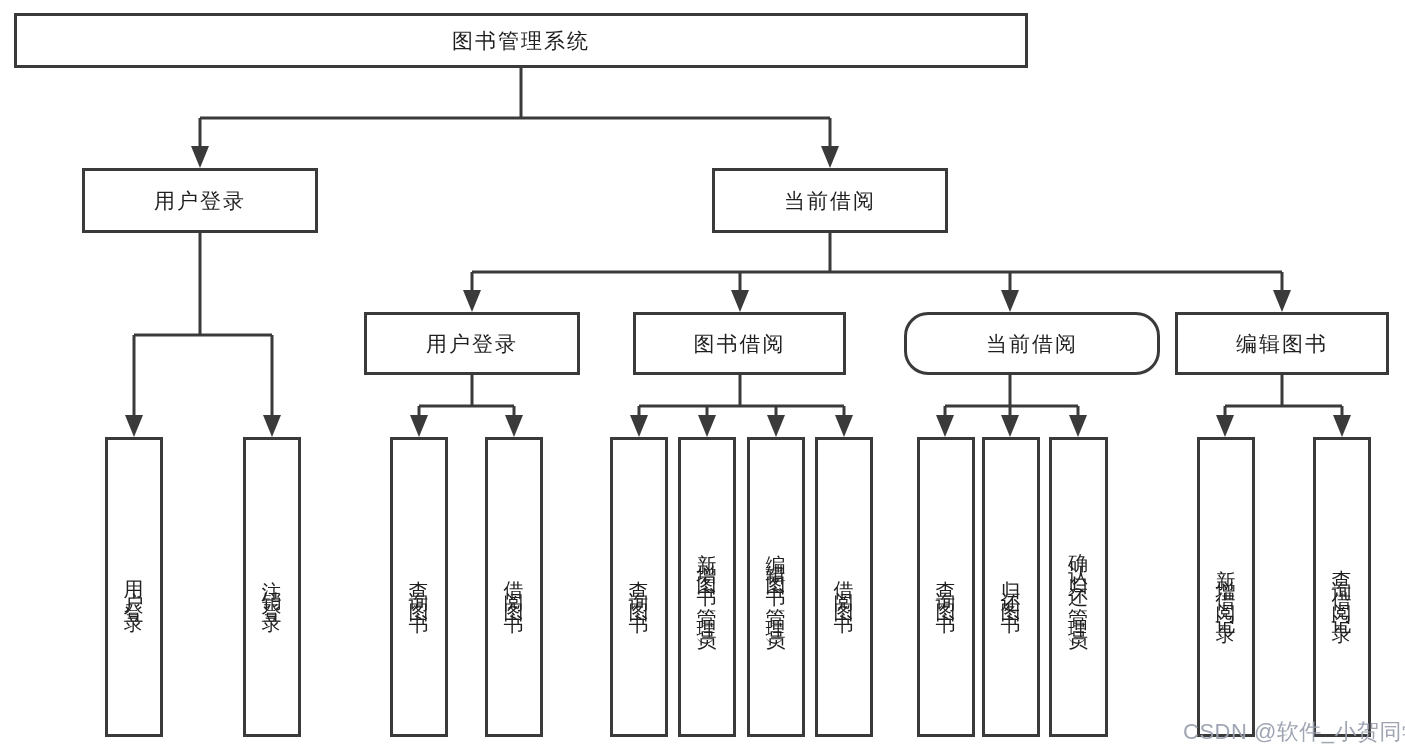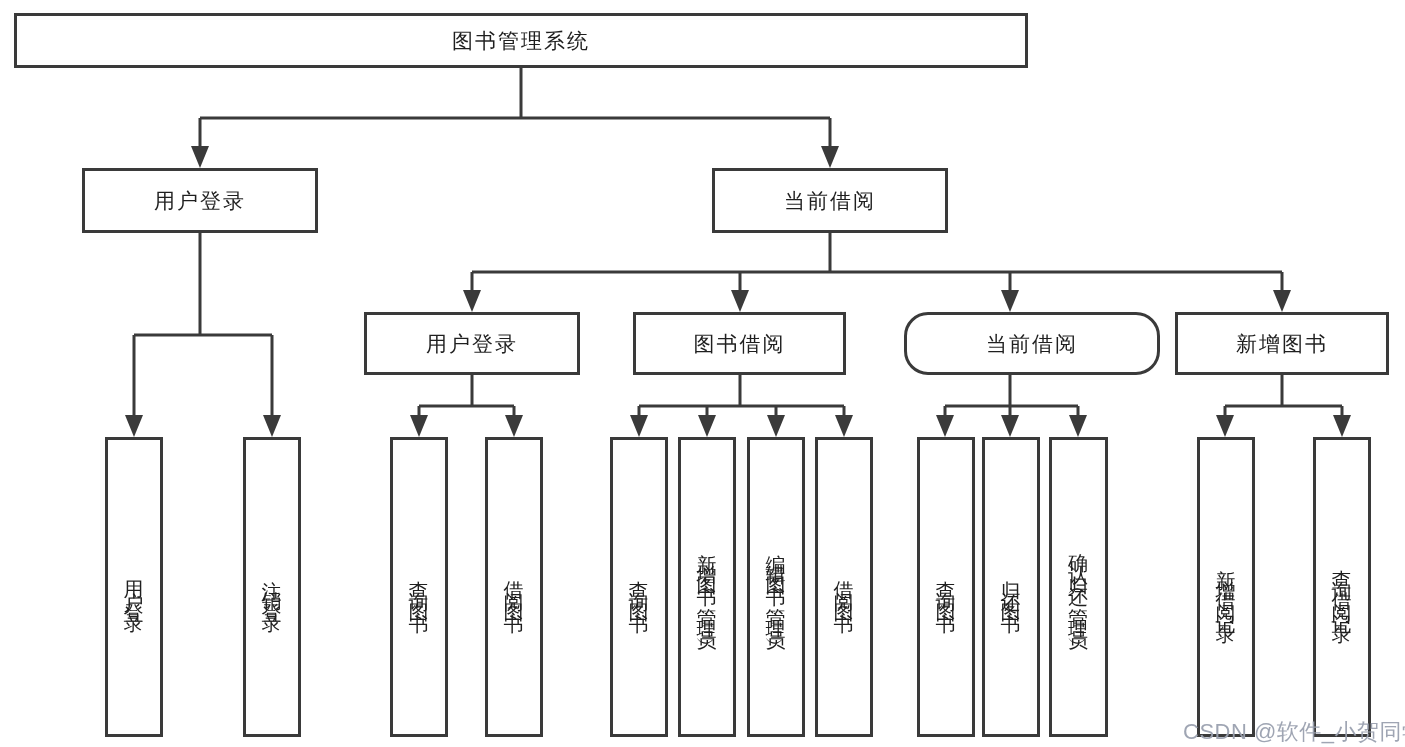--- a/index.html
+++ b/index.html
@@ -99,21 +99,21 @@
   <div class="box" style="left:364px; top:312px; width:216px; height:63px;">
     <span class="hlabel">用户登录</span>
   </div>
   <div class="box" style="left:633px; top:312px; width:213px; height:63px;font-family:Liberation Mono, monospace;">
     <span class="hlabel">图书借阅</span>
   </div>
   <div class="box" style="left:904px; top:312px; width:256px; height:63px;border-radius:24px;">
     <span class="hlabel">当前借阅</span>
   </div>
   <div class="box" style="left:1175px; top:312px; width:214px; height:63px;">
-    <span class="hlabel">新增图书</span>
+    <span class="hlabel">编辑图书</span>
   </div>
 
   <div class="box" style="left:105px; top:437px; width:58px; height:300px;">
     <span class="vlabel">用户登录</span>
   </div>
   <div class="box" style="left:243px; top:437px; width:58px; height:300px;">
     <span class="vlabel">注销登录</span>
   </div>
 
   <div class="box" style="left:390px; top:437px; width:58px; height:300px;">

